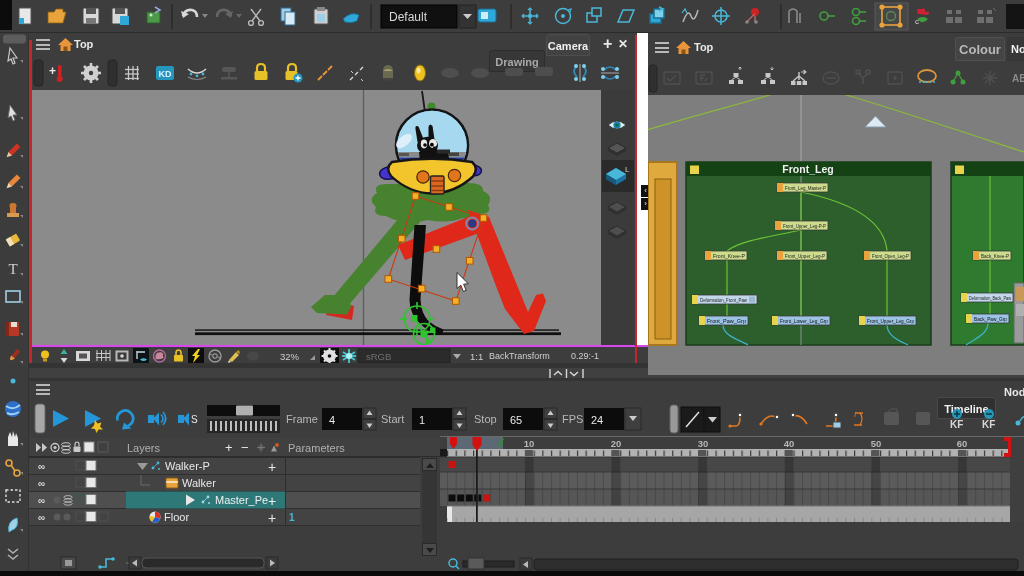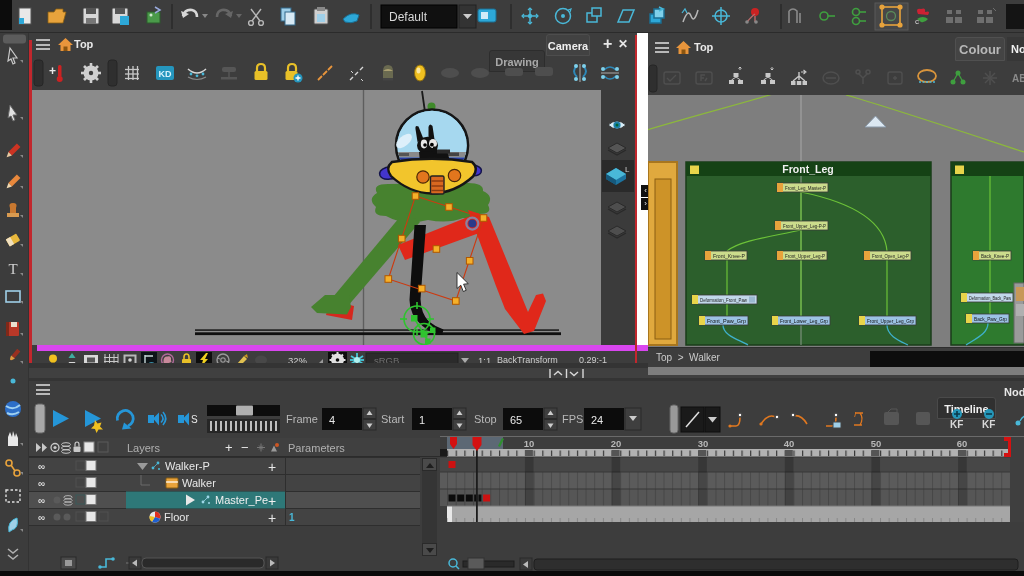--- a/index.html
+++ b/index.html
@@ -512,21 +512,21 @@
             <path d="M-9,0 L0,-5 L9,0 L0,5 Z" fill="#4e4e4e" stroke="#2a2a2a"></path>
             <path d="M-9,2 L0,7 L9,2" fill="none" stroke="#2a2a2a" stroke-width="1.4"></path>
           </g>
         <g transform="translate(16,141)">
             <path d="M-9,0 L0,-5 L9,0 L0,5 Z" fill="#4e4e4e" stroke="#2a2a2a"></path>
             <path d="M-9,2 L0,7 L9,2" fill="none" stroke="#2a2a2a" stroke-width="1.4"></path>
           </g>
       </svg>
     </div>
 
-    <div class="abs" id="camstatus" style="left:8px;top:312px;width:628px;height:18px;background:#3d3d3d;border-top:6px solid #d946ef;">
+    <div class="abs" id="camstatus" style="left:0;top:312px;width:628px;height:18px;background:#3d3d3d;border-top:2px solid #d946ef;">
       <svg width="608" height="18" viewBox="29 0 608 18">
         <g transform="translate(45,9)">
             <circle cx="0" cy="-1.5" r="4" fill="#f0c020"></circle>
             <rect x="-2" y="2.5" width="4" height="3" fill="#c89a10"></rect>
           </g>
         <g transform="translate(64,9)">
             <path d="M0,-7 L3.5,-2 L-3.5,-2 Z" fill="#3fae9f"></path>
             <path d="M0,7 L3.5,2 L-3.5,2 Z" fill="#d8d8d8"></path>
           </g>
         <g transform="translate(83,9)">
@@ -788,24 +788,20 @@
             <rect x="966" y="314" width="6" height="9" fill="#e8d44a"></rect>
             <text x="974" y="321" fill="#111" font-size="5.5" textLength="33" lengthAdjust="spacingAndGlyphs">Back_Paw_Grp</text>
           </g>
 
         <rect x="1014" y="283" width="10" height="60" fill="#9a9a9a" stroke="#666"></rect>
         <rect x="1016" y="287" width="8" height="14" fill="#c89858"></rect>
         <rect x="1016" y="304" width="8" height="12" fill="#b0b0b0"></rect>
       </svg>
     </div>
 
-    <div class="abs" style="left:0;top:314px;width:376px;height:20px;background:#3d3d3d;border-top:1px solid #2e2e2e;">
-      <div class="abs" style="left:8px;top:4px;color:#cccccc;font-size:10px;">Top&nbsp;&nbsp;&gt;&nbsp;&nbsp;Walker</div>
-      <div class="abs" style="left:222px;top:3px;width:154px;height:16px;background:#0d0d0d;"></div>
-    </div>
   </div>
 
   <div class="abs" style="left:710px;top:33px;width:27px;height:13px;background:#353535;border:1px solid #555;color:#ddd;font-size:9px;text-align:center;line-height:11px;">⌄</div>
 
   <div class="abs" style="left:641px;top:185px;width:9px;height:12px;background:#111;color:#eee;font-size:8px;text-align:center;line-height:12px;">‹</div>
   <div class="abs" style="left:641px;top:198px;width:9px;height:12px;background:#111;color:#eee;font-size:8px;text-align:center;line-height:12px;">›</div>
 
   <div class="abs" id="midgap" style="left:29px;top:363px;width:995px;height:18px;background:#343434;">
     <div class="abs" style="left:0;top:5px;width:995px;height:10px;background:#404040;"></div>
     <svg class="abs" style="left:520px;top:5px;" width="36" height="11" viewBox="0 0 36 11">

